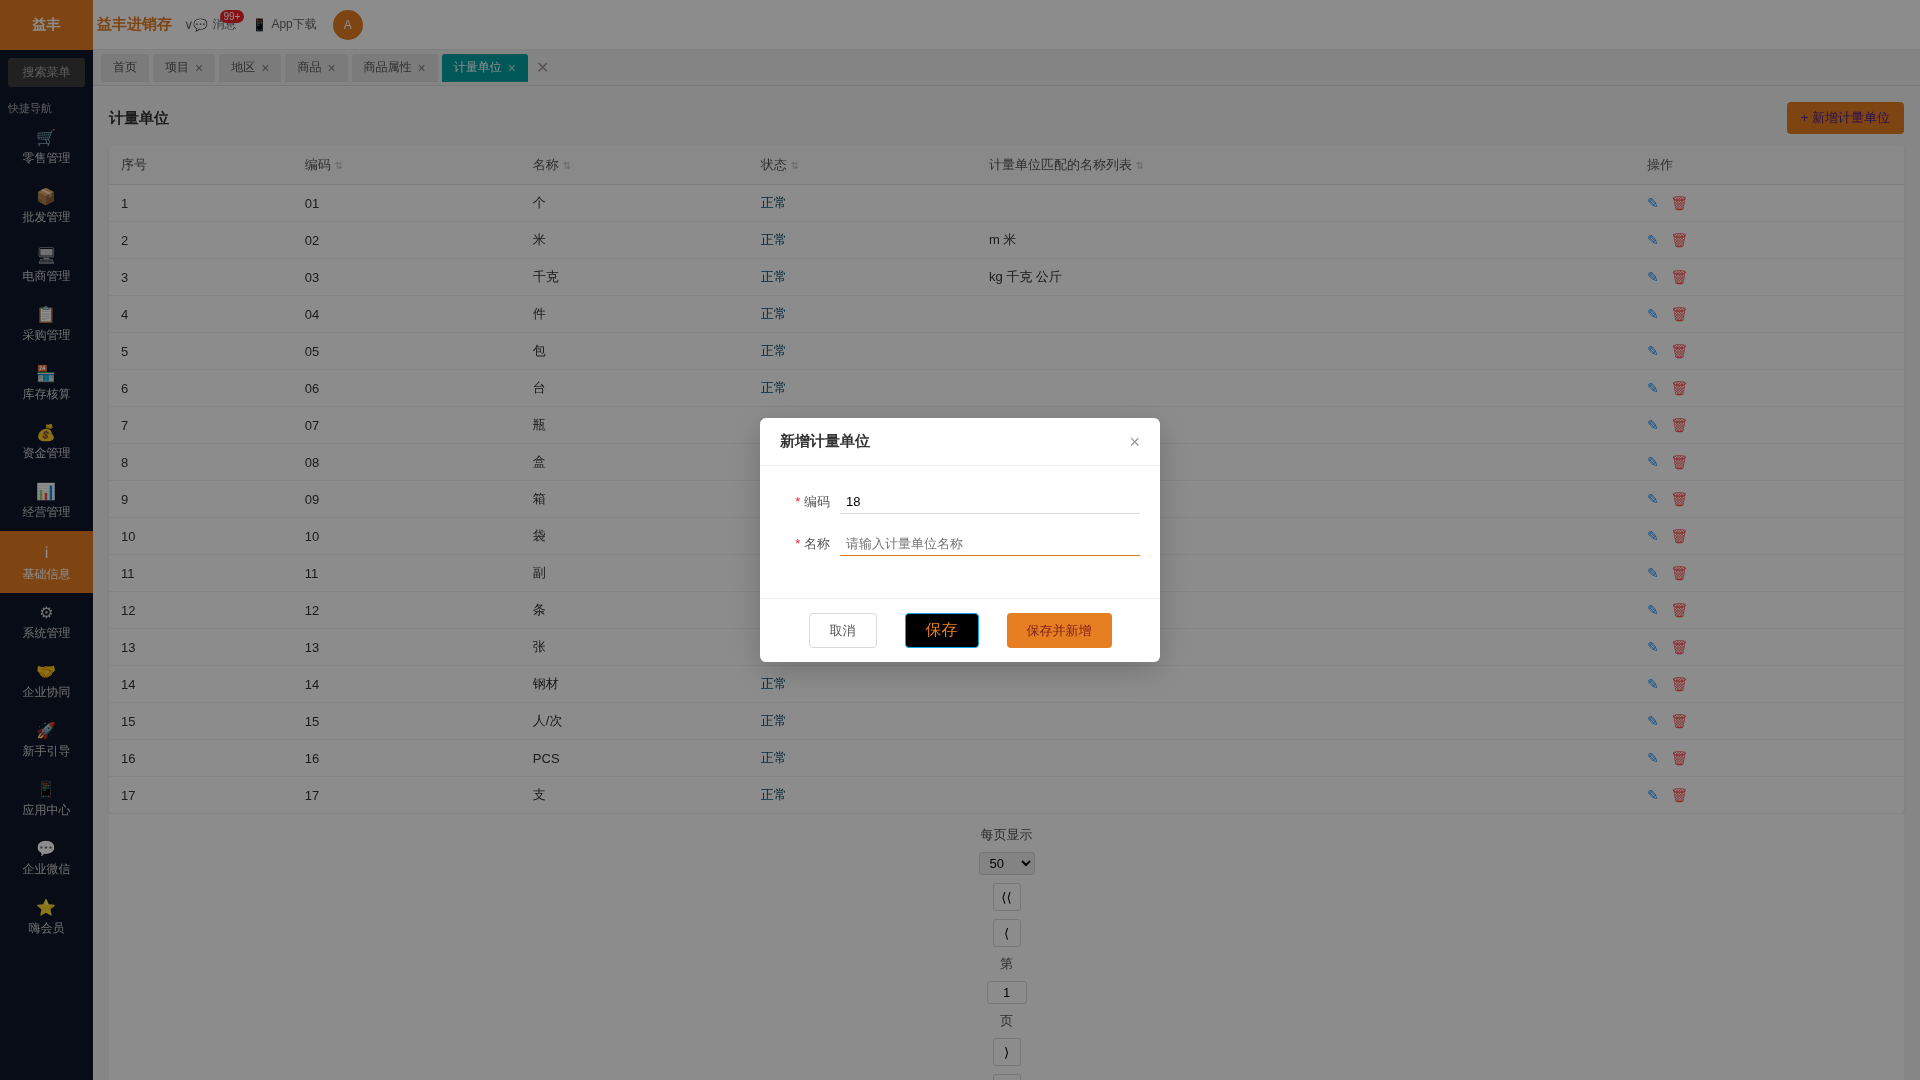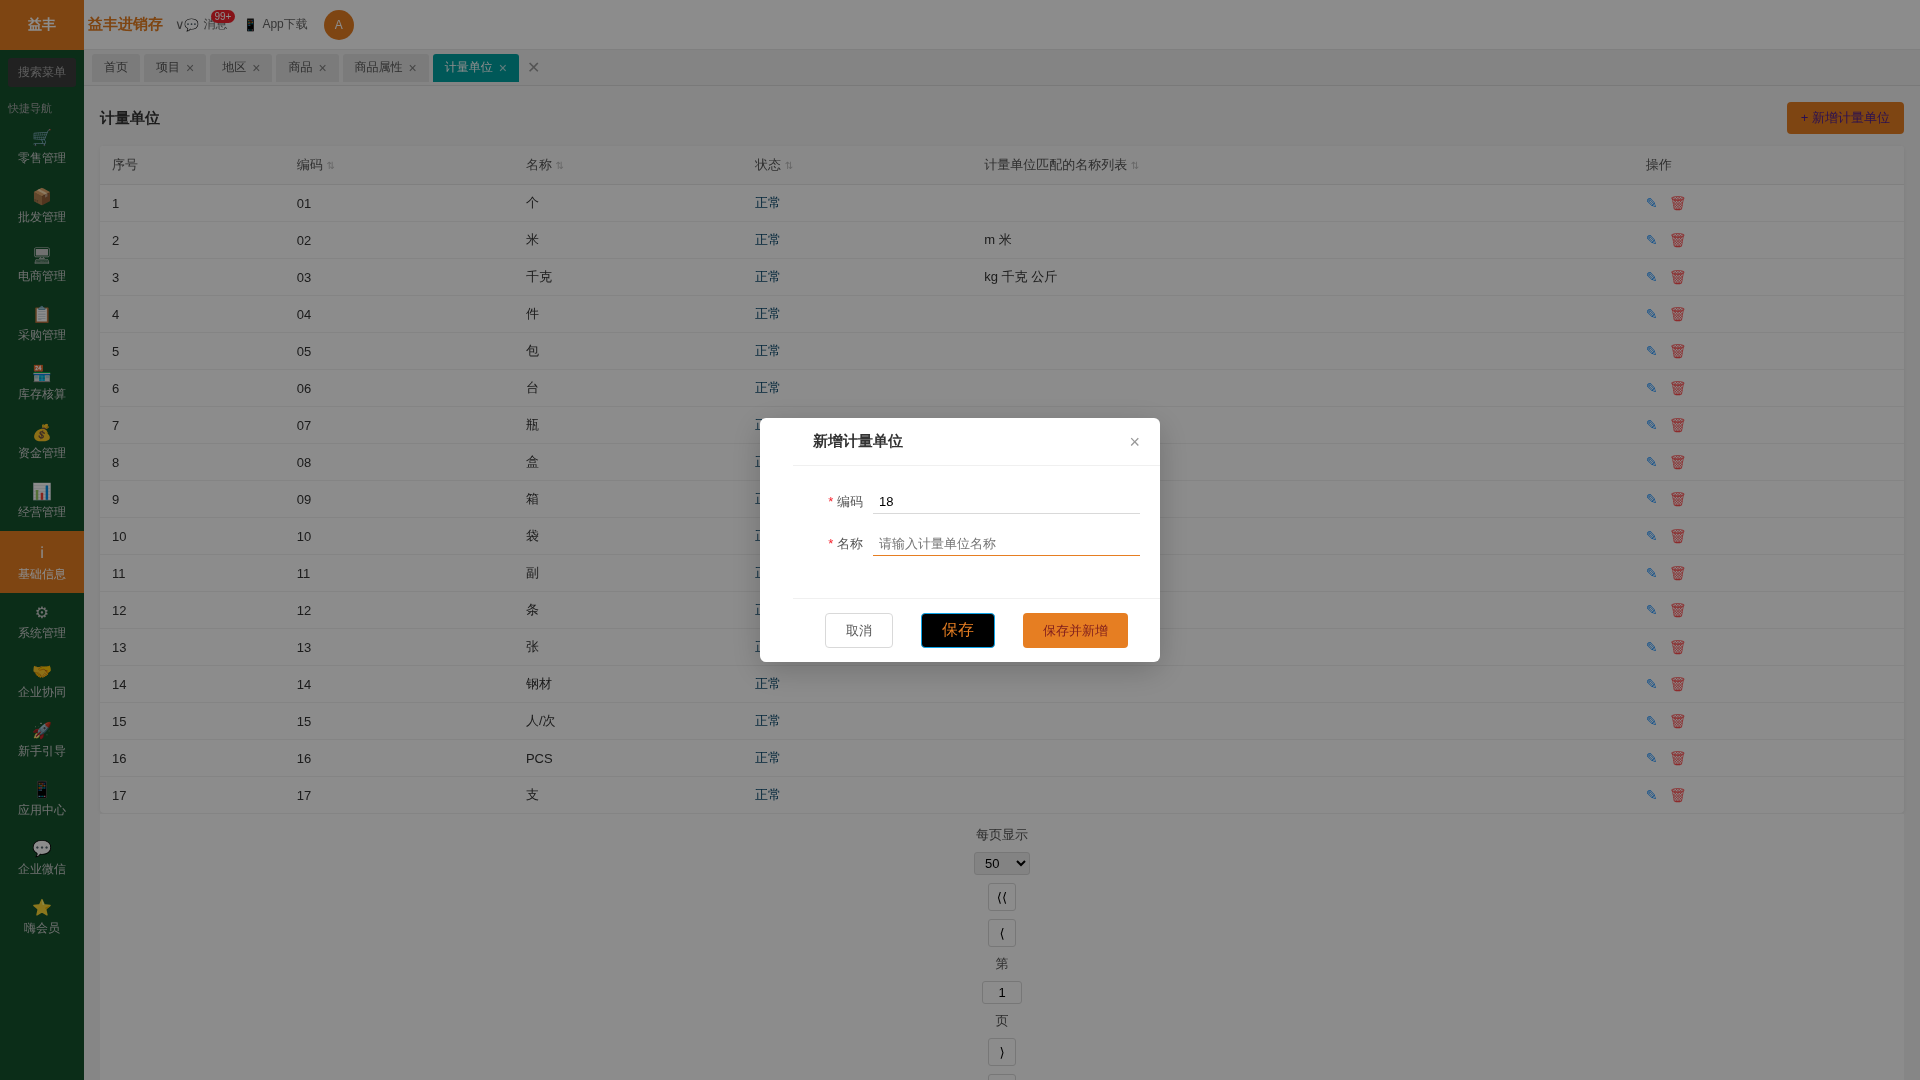--- a/index.html
+++ b/index.html
@@ -1,19 +1,19 @@
 <!DOCTYPE html>
 <html><head>
   <meta charset="utf-8">
   <style>
     * { box-sizing: border-box; margin: 0; padding: 0; }
     body { font-family: "Microsoft YaHei", "PingFang SC", sans-serif; font-size: 13px; background: #f5f5f5; display: flex; height: 1080px; width: 1920px; overflow: hidden; }
 
     
-    .sidebar { width: 84px; background: #14532d; display: flex; flex-direction: column; height: 100%; flex-shrink: 0; }
+    .sidebar { width: 93px; background: #0f172a; display: flex; flex-direction: column; height: 100%; flex-shrink: 0; }
     .sidebar-logo { height: 50px; background: #e67e22; display: flex; align-items: center; justify-content: center; color: white; font-weight: bold; font-size: 14px; }
     .sidebar-search-btn { width: 100%; background: #3d3d3d; border: none; color: #aaa; padding: 6px; border-radius: 3px; cursor: pointer; font-size: 12px; text-align: center; }
     .sidebar-nav-label { color: #aaa; font-size: 11px; padding: 6px 8px 2px; }
     .sidebar-item { padding: 10px 8px; color: #ccc; cursor: pointer; text-align: center; font-size: 12px; display: flex; flex-direction: column; align-items: center; gap: 3px; }
     .sidebar-item.active { background: #e67e22; color: white; }
     .sidebar-icon { font-size: 16px; }
 
     
     .main { flex: 1; display: flex; flex-direction: column; overflow: hidden; }
 
@@ -53,21 +53,21 @@
     .action-btn.delete { color: #ff4d4f; }
 
     
     .pagination { display: flex; align-items: center; justify-content: flex-end; padding: 12px 16px; background: white; border-top: 1px solid #f0f0f0; font-size: 13px; color: #555; gap: 8px; flex-direction: column; }
     .pagination select { border: 1px solid #d9d9d9; border-radius: 3px; padding: 2px 6px; font-size: 13px; }
     .page-nav { width: 28px; height: 28px; display: flex; align-items: center; justify-content: center; border: 1px solid #d9d9d9; border-radius: 3px; cursor: pointer; background: white; }
     .page-num-input { width: 40px; border: 1px solid #d9d9d9; border-radius: 3px; text-align: center; padding: 3px; font-size: 13px; }
 
     
     .modal-overlay { position: fixed; top: 0; left: 0; width: 100%; height: 100%; background: rgba(0,0,0,0.45); display: flex; align-items: center; justify-content: center; z-index: 1000; }
-    .modal { background: white; border-radius: 6px; width: 400px; box-shadow: 0 8px 32px rgba(0,0,0,0.2); padding-left: 33px; }
+    .modal { background: white; border-radius: 6px; width: 400px; box-shadow: 0 8px 32px rgba(0,0,0,0.2); }
     .modal-header { display: flex; justify-content: space-between; align-items: center; padding: 14px 20px; border-bottom: 1px solid #f0f0f0; }
     .modal-title { font-size: 15px; font-weight: 600; color: #333; }
     .modal-close { background: none; border: none; font-size: 18px; cursor: pointer; color: #999; line-height: 1; }
     .modal-body { padding: 24px 20px; }
     .form-item { display: flex; align-items: center; margin-bottom: 18px; }
     .form-label { width: 60px; text-align: right; font-size: 13px; color: #555; flex-shrink: 0; padding-right: 10px; }
     .form-label.required::before { content: "* "; color: #f5222d; }
     .form-input { flex: 1; border: none; border-bottom: 1px solid #d9d9d9; padding: 4px 6px; font-size: 13px; outline: none; }
     .form-input.active-input { border-bottom-color: #e67e22; }
     .modal-footer { display: flex; justify-content: center; gap: 28px; padding: 14px 20px; border-top: 1px solid #f0f0f0; }

